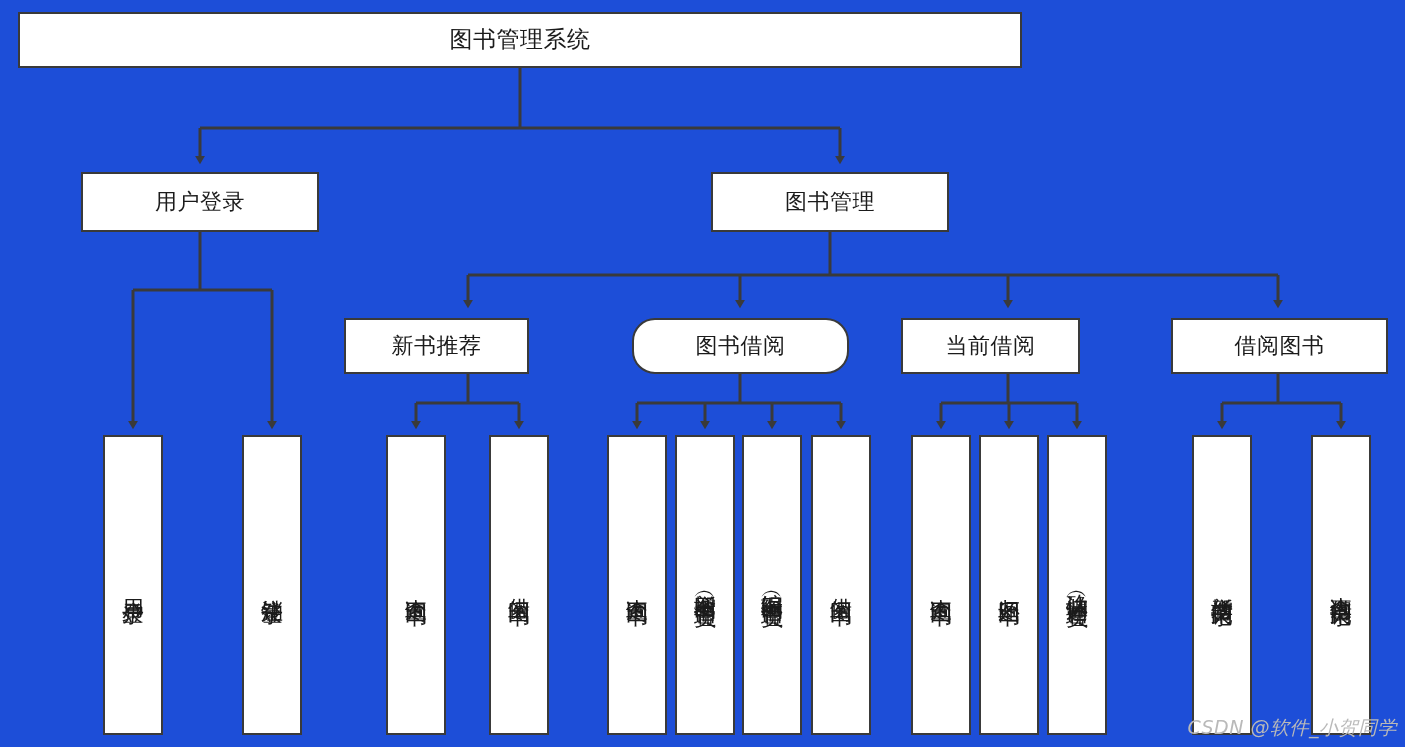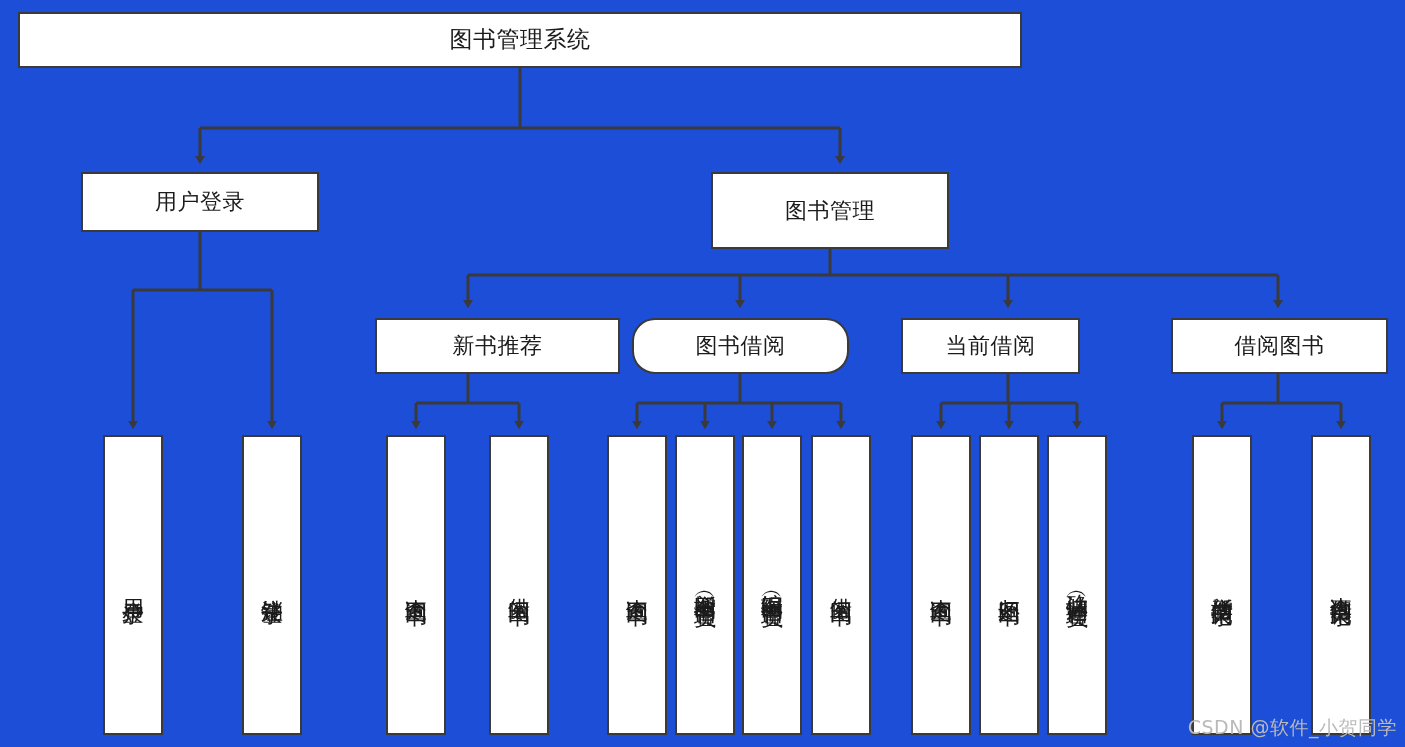--- a/index.html
+++ b/index.html
@@ -56,20 +56,21 @@
   }
   .watermark{
     position:absolute;
     right:8px;
     bottom:6px;
     font-size:19px;
     color:#b9b9b9;
     letter-spacing:0.5px;
     white-space:nowrap;
     font-family:"DejaVu Sans","Liberation Sans",sans-serif;
+    font-style:italic;
   }
 </style>
 </head>
 <body>
 
 <div id="canvas">
 
   <svg class="lines" viewBox="0 0 1405 747" xmlns="http://www.w3.org/2000/svg">
     <defs>
       <marker id="arrow" markerWidth="10" markerHeight="10" refX="4.2" refY="5" orient="auto" markerUnits="userSpaceOnUse">
@@ -120,25 +121,25 @@
     </g>
   </svg>
 
   <div class="node h root" style="left:18px;top:12px;width:1004px;height:56px;">
     <span>图书管理系统</span>
   </div>
 
   <div class="node h" style="left:81px;top:172px;width:238px;height:60px;">
     <span>用户登录</span>
   </div>
-  <div class="node h" style="left:711px;top:172px;width:238px;height:77px;">
+  <div class="node h" style="left:711px;top:172px;width:238px;height:60px;">
     <span>图书管理</span>
   </div>
 
-  <div class="node h" style="left:375px;top:318px;width:245px;height:56px;">
+  <div class="node h" style="left:344px;top:318px;width:185px;height:56px;">
     <span>新书推荐</span>
   </div>
   <div class="node h" style="left:632px;top:318px;width:217px;height:56px;border-radius:23px;">
     <span>图书借阅</span>
   </div>
   <div class="node h" style="left:901px;top:318px;width:179px;height:56px;">
     <span>当前借阅</span>
   </div>
   <div class="node h" style="left:1171px;top:318px;width:217px;height:56px;">
     <span>借阅图书</span>

